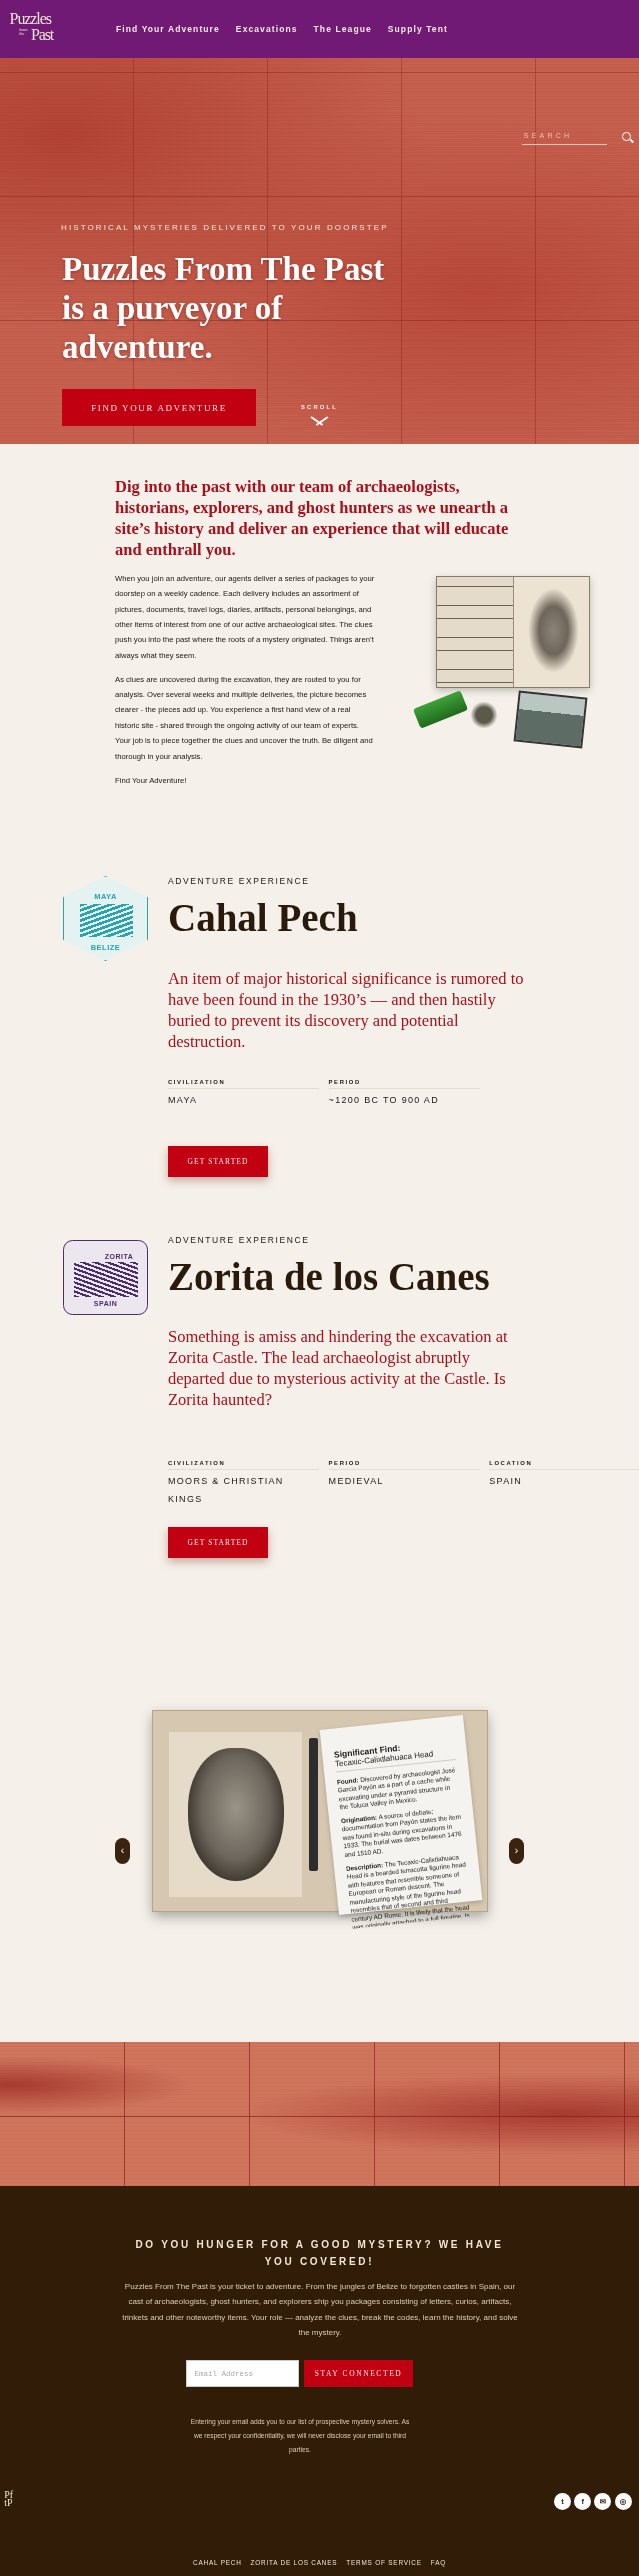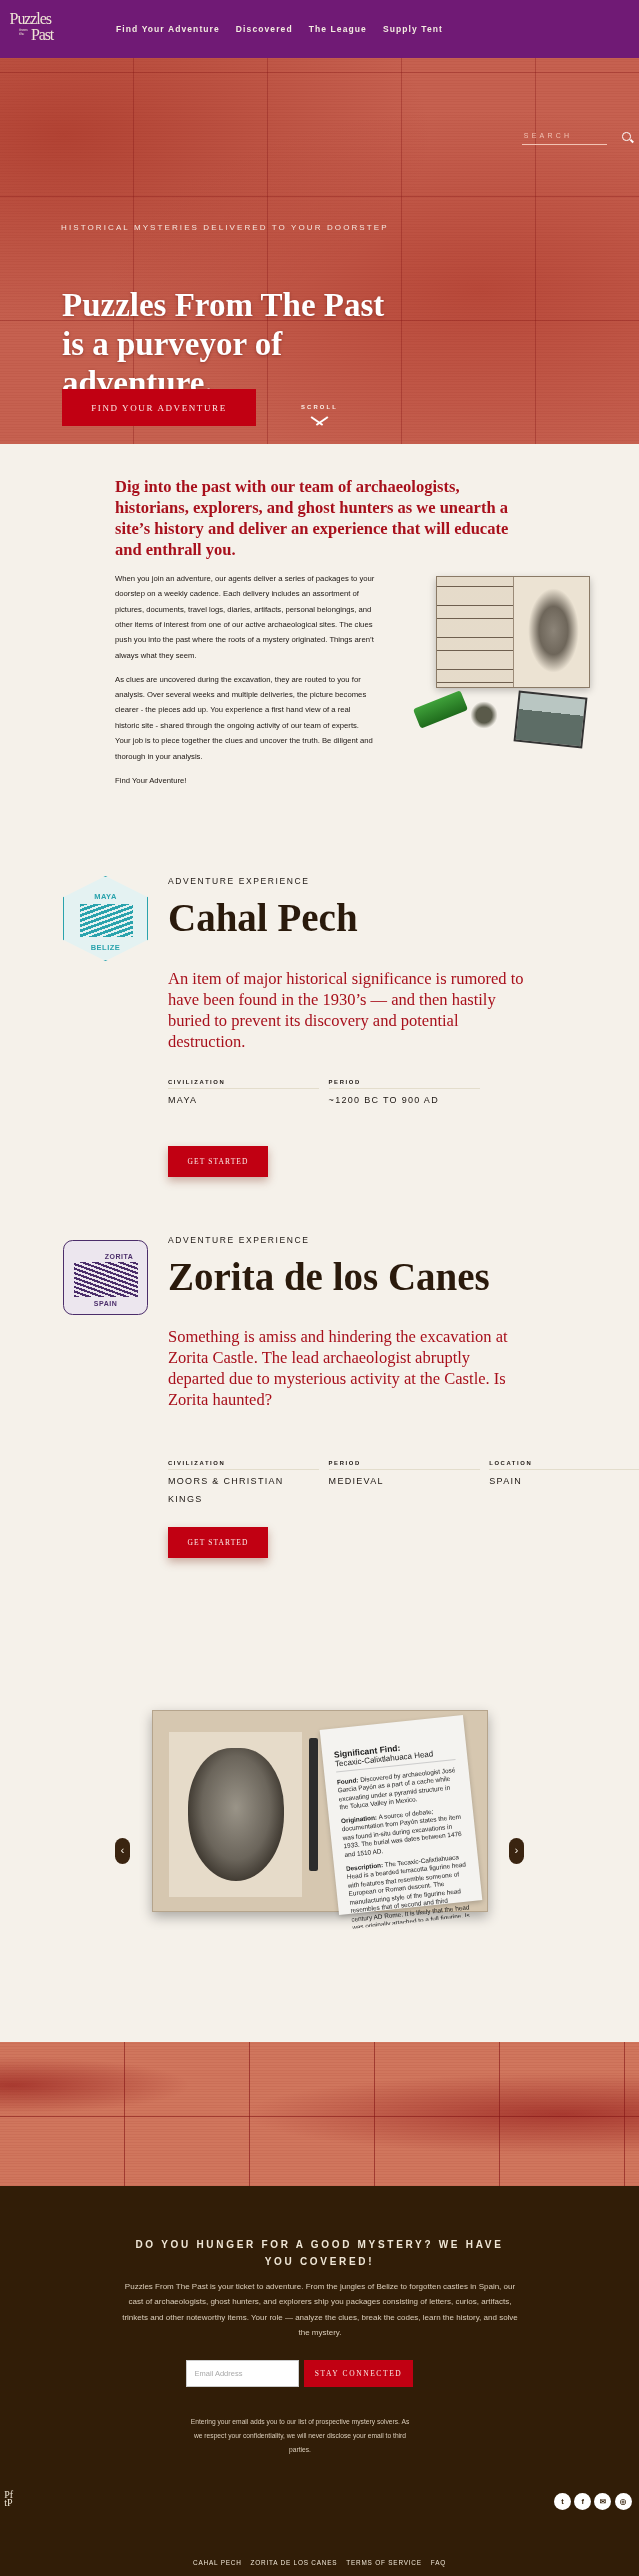--- a/index.html
+++ b/index.html
@@ -27,21 +27,21 @@
   .gridlines { position: absolute; inset: 0; pointer-events: none;
     background:
       repeating-linear-gradient(90deg, transparent 0 133px, rgba(130,20,20,0.35) 133px 134px),
       repeating-linear-gradient(0deg, transparent 0 123px, rgba(130,20,20,0.35) 123px 124px); }
   .search-wrap { position: absolute; right: 5.3px; top: 68px; width: 112px; height: 21px; }
   .search-input { position: absolute; left: 0; top: 0; width: 85px; height: 19px; background: transparent; border: none; border-bottom: 1.1px solid #f2c3b4; color: #f5d3c6; font-size: 7px; letter-spacing: 3.2px; padding-left: 2.1px; outline: none; font-family: "Liberation Sans", sans-serif; }
   .search-input::placeholder { color: #f2c3b4; }
   .search-icon { position: absolute; right: 3.2px; top: 6.4px; width: 8.5px; height: 8.5px; border: 1.6px solid #fff; border-radius: 50%; }
   .search-icon::after { content: ""; position: absolute; width: 3.7px; height: 1.6px; background: #fff; right: -3.7px; bottom: -2.1px; transform: rotate(45deg); }
   .hero-eyebrow { position: absolute; left: 61px; top: 165px; color: #f6e7df; font-size: 8px; letter-spacing: 2.1px; }
-  .hero-title { position: absolute; left: 62px; top: 192px; width: 341px; color: #fff; font-family: "Liberation Serif", serif; font-size: 33px; line-height: 39px; text-shadow: 0 1.1px 3.2px rgba(80,10,10,0.4); margin-top: 36px; }
+  .hero-title { position: absolute; left: 62px; top: 192px; width: 341px; color: #fff; font-family: "Liberation Serif", serif; font-size: 33px; line-height: 39px; text-shadow: 0 1.1px 3.2px rgba(80,10,10,0.4); }
   .hero-cta { position: absolute; left: 62px; top: 331px; width: 194px; height: 37px; background: #c10012; color: #fbe9e6; font-family: "Liberation Serif", serif; font-size: 9px; letter-spacing: 1.6px; border: none; cursor: pointer; }
   .scroll { position: absolute; left: 0; right: 0; top: 404px; text-align: center; color: #fbeee6; font-size: 5.9px; letter-spacing: 2.1px; font-weight: bold; }
   .hero .scroll { top: 346px; }
   .chev { width: 21px; height: 21px; margin: 2.1px auto 0; position: relative; }
   .chev::before, .chev::after { content: ""; position: absolute; top: 7.5px; width: 14px; height: 1.6px; background: #fff; }
   .chev::before { left: 1.1px; transform: rotate(35deg); }
   .chev::after { right: 1.1px; transform: rotate(-35deg); }
 
   
   .intro { padding: 32px 0 0 0; position: relative; height: 411px; }
@@ -92,21 +92,21 @@
       linear-gradient(0deg, transparent 0 69px, rgba(130,20,20,0.6) 69px 70px, transparent 70px),
       repeating-linear-gradient(0deg, rgba(140,30,20,0.08) 0 0.5px, transparent 0.5px 1.6px),
       radial-gradient(ellipse at 88% 50%, #a83a30 0%, transparent 40%),
       radial-gradient(ellipse at 2% 30%, #a83a30 0%, transparent 20%),
       #d0765d; }
 
   
   .footer { position: absolute; left: 0; top: 2186px; width: 639px; height: 390px; background: #311d07; color: #efe6d6; }
   .ft-head { position: absolute; left: 0; right: 0; top: 50px; text-align: center; font-size: 10px; letter-spacing: 2.7px; line-height: 17px; width: 384px; margin: 0 auto; }
   .ft-body { position: absolute; left: 120px; width: 400px; top: 93px; text-align: center; font-size: 8px; line-height: 15.4px; color: #d9ccb9; }
-  .email-input { position: absolute; left: 186px; top: 174px; width: 113px; height: 27px; background: #fff; border: 0.5px solid #ccc; padding-left: 7.5px; font-size: 7.5px; outline: none; font-family: Liberation Sans, sans-serif; }
+  .email-input { position: absolute; left: 186px; top: 174px; width: 113px; height: 27px; background: #fff; border: 0.5px solid #ccc; padding-left: 7.5px; font-size: 7.5px; outline: none; font-family: Liberation Mono, monospace; }
   .email-input::placeholder { color: #aaa; }
   .stay-btn { position: absolute; left: 304px; top: 174px; width: 109px; height: 27px; background: #c10012; border: none; color: #f9e7e3; font-family: "Liberation Serif", serif; font-size: 7.5px; letter-spacing: 1.6px; cursor: pointer; }
   .ft-note { position: absolute; left: 188px; width: 224px; top: 229px; text-align: center; font-size: 6.7px; line-height: 14px; color: #d9ccb9; }
   .ft-logo { position: absolute; left: 4.3px; top: 305px; font-family: "Liberation Serif", serif; font-size: 10px; line-height: 7.5px; color: #efe6d6; }
   .socials { position: absolute; right: 7.5px; top: 2493px; display: flex; gap: 3.2px; }
   .soc { width: 17px; height: 17px; border-radius: 50%; background: #fff; color: #311d07; font-size: 7.5px; font-weight: bold; display: flex; align-items: center; justify-content: center; cursor: pointer; }
   .ft-links { position: absolute; left: 0; right: 0; top: 373px; text-align: center; font-size: 6.4px; letter-spacing: 0.8px; }
   .ft-links a { color: #efe6d6; text-decoration: none; margin: 0 3.2px; }
 
   .page { position: relative; width: 639px; height: 2576px; }
@@ -119,21 +119,21 @@
   <header class="header">
     <a class="logo">
       <span class="l1">Puzzles</span>
       <span class="l2">
         <span class="small">from the</span>
         <span class="big">Past</span>
       </span>
     </a>
     <nav class="nav">
       <a>Find Your Adventure</a>
-      <a>Discovered</a>
+      <a>Excavations</a>
       <a>The League</a>
       <a>Supply Tent</a>
     </nav>
   </header>
 
   <section class="hero">
     <div class="gridlines"></div>
     <div class="search-wrap">
       <input class="search-input" type="text" placeholder="SEARCH" style="">
       <span class="search-icon"></span>

